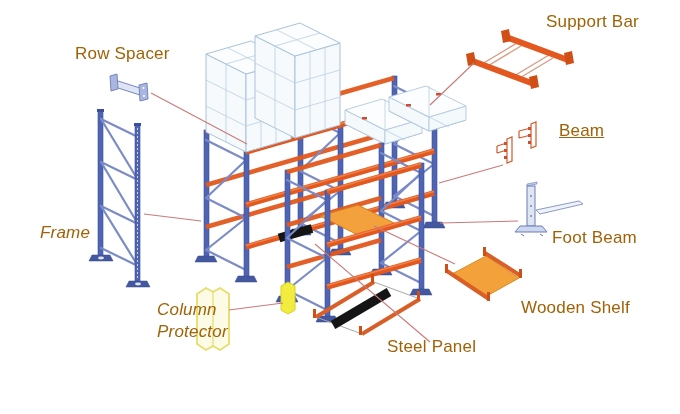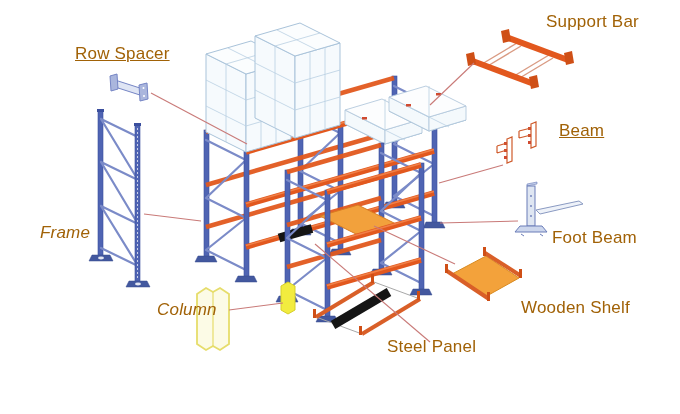--- a/index.html
+++ b/index.html
@@ -240,24 +240,25 @@
     <line class="leader" x1="144" y1="214" x2="201" y2="221"></line>
     <line class="leader" x1="474" y1="63" x2="430" y2="105"></line>
     <line class="leader" x1="503" y1="165" x2="439" y2="183"></line>
     <line class="leader" x1="518" y1="221" x2="440" y2="223"></line>
     <line class="leader" x1="374" y1="226" x2="455" y2="264"></line>
     <line class="leader" x1="315" y1="244" x2="430" y2="342"></line>
     <line class="leader" x1="229" y1="310" x2="283" y2="303"></line>
   </g>
 </svg>
 
-  <div class="diagram-label" style="left:75px;top:43px;text-decoration:underline;">Row Spacer</div>
+  <div class="diagram-label" style="left:75px;top:43px;">Row Spacer</div>
   <div class="diagram-label" style="left:546px;top:11px;">Support Bar</div>
   <div class="diagram-label" style="left:559px;top:120px;text-decoration:underline;">Beam</div>
   <div class="diagram-label" style="left:40px;top:222px;font-style:italic;">Frame</div>
   <div class="diagram-label" style="left:552px;top:227px;">Foot Beam</div>
   <div class="diagram-label" style="left:521px;top:297px;">Wooden Shelf</div>
   <div class="diagram-label" style="left:387px;top:336px;">Steel Panel</div>
   <div class="diagram-label" style="left:157px;top:299px;font-style:italic;">
     <div>Column</div>
+    <div>Protector</div>
   </div>
 
 </div>
 
 </body></html>

